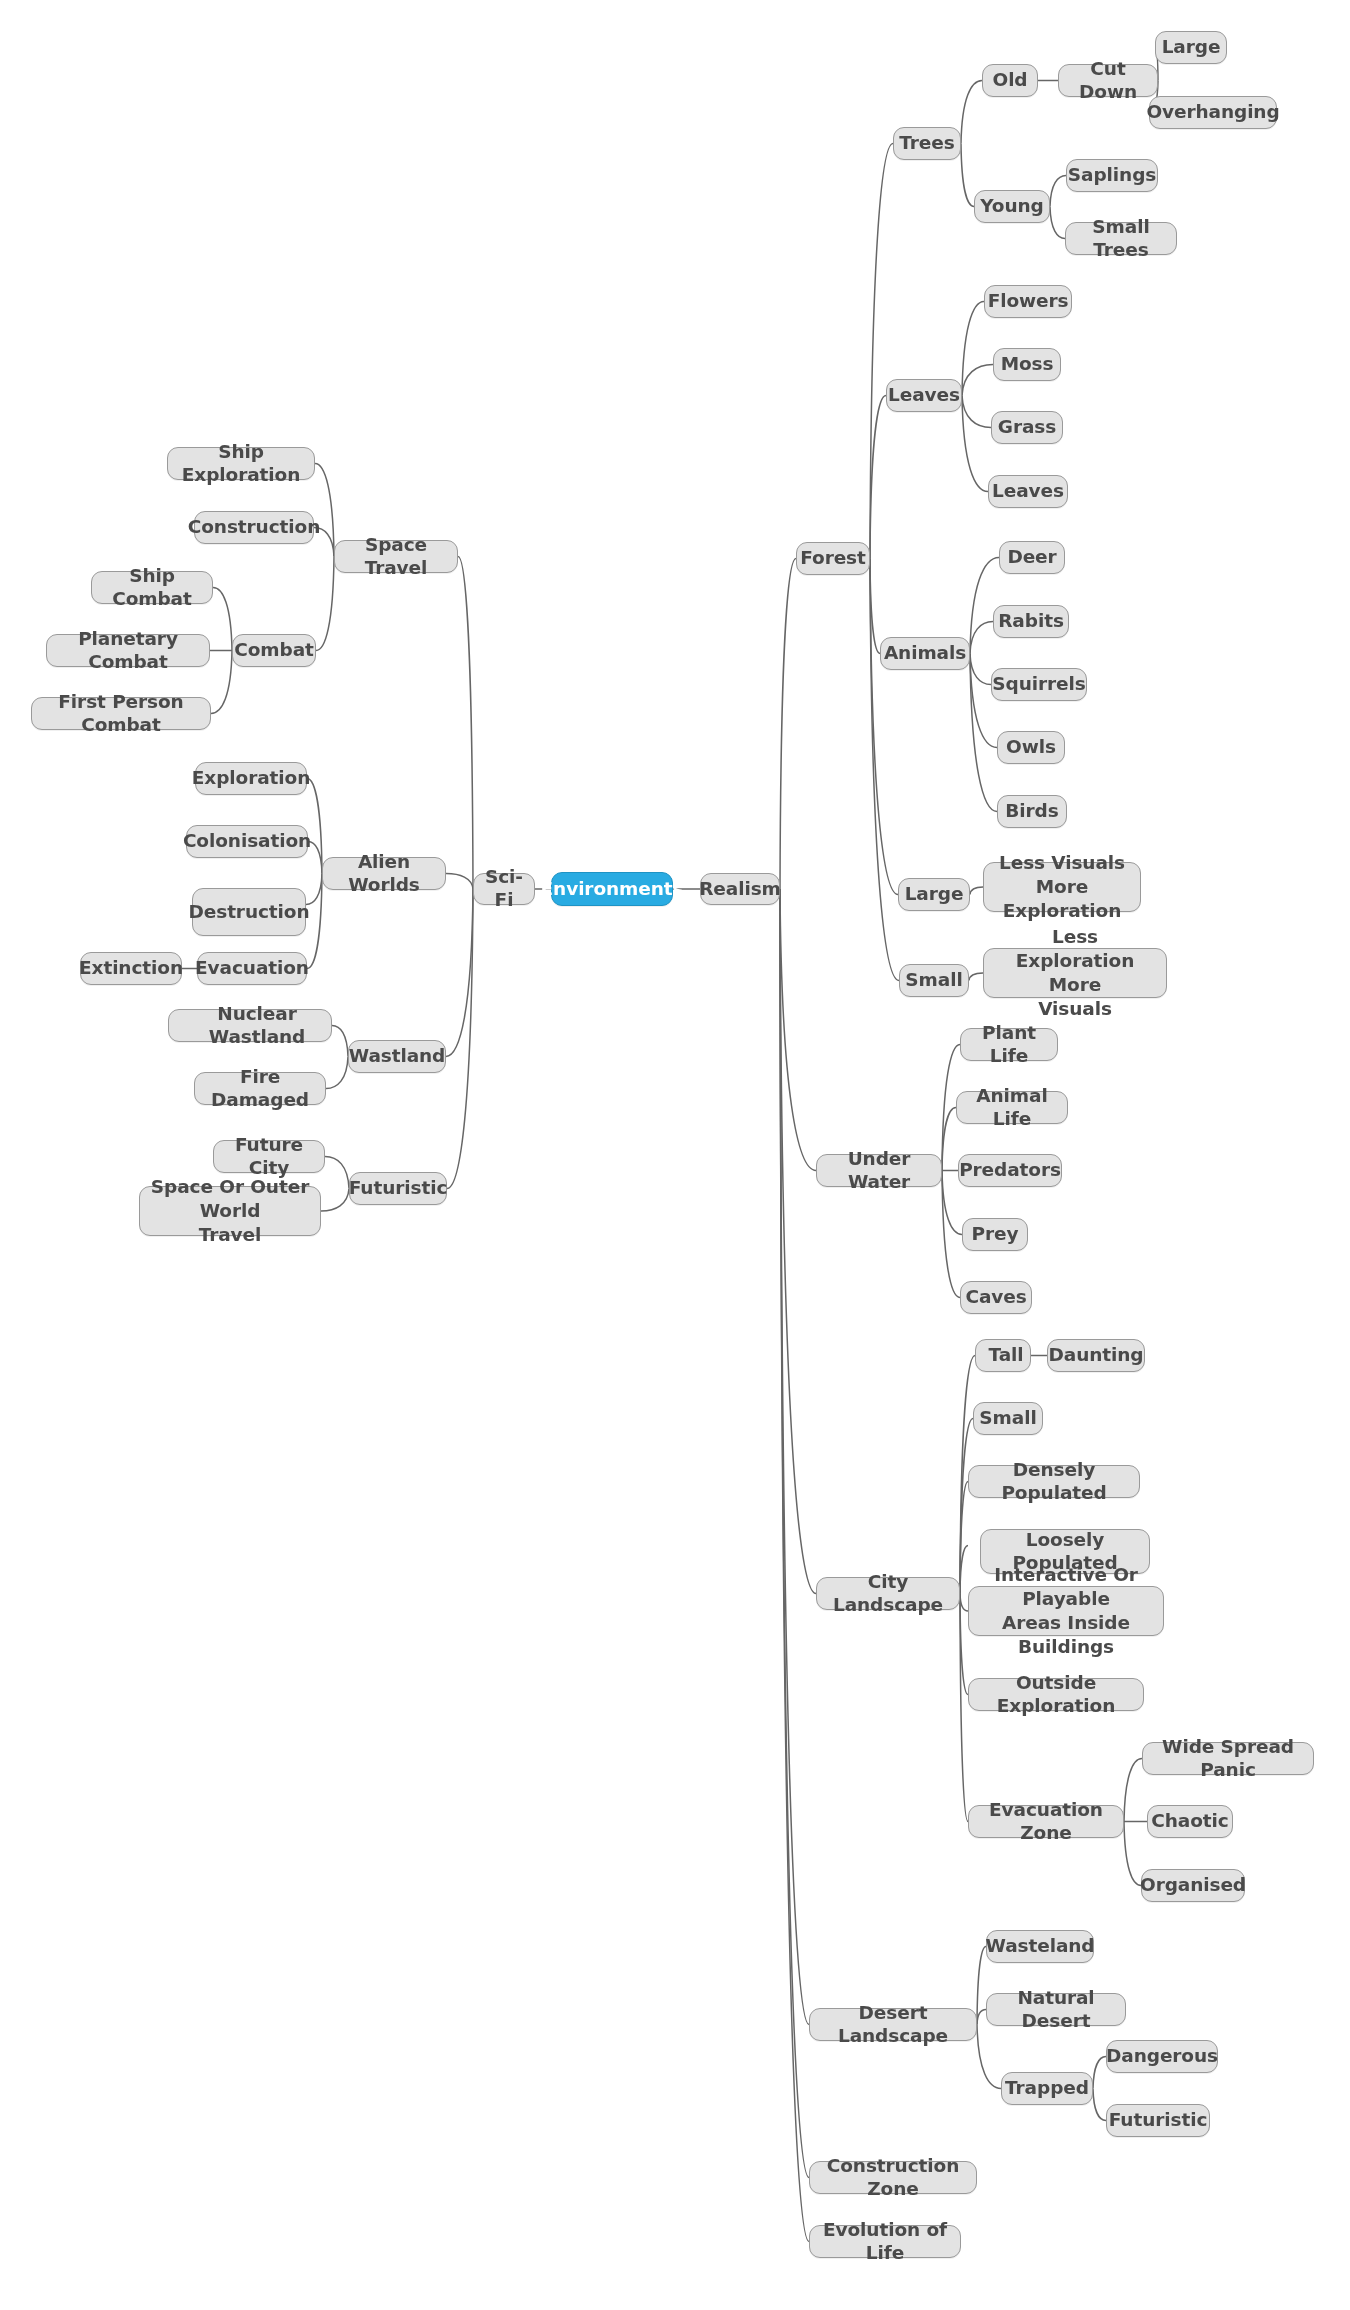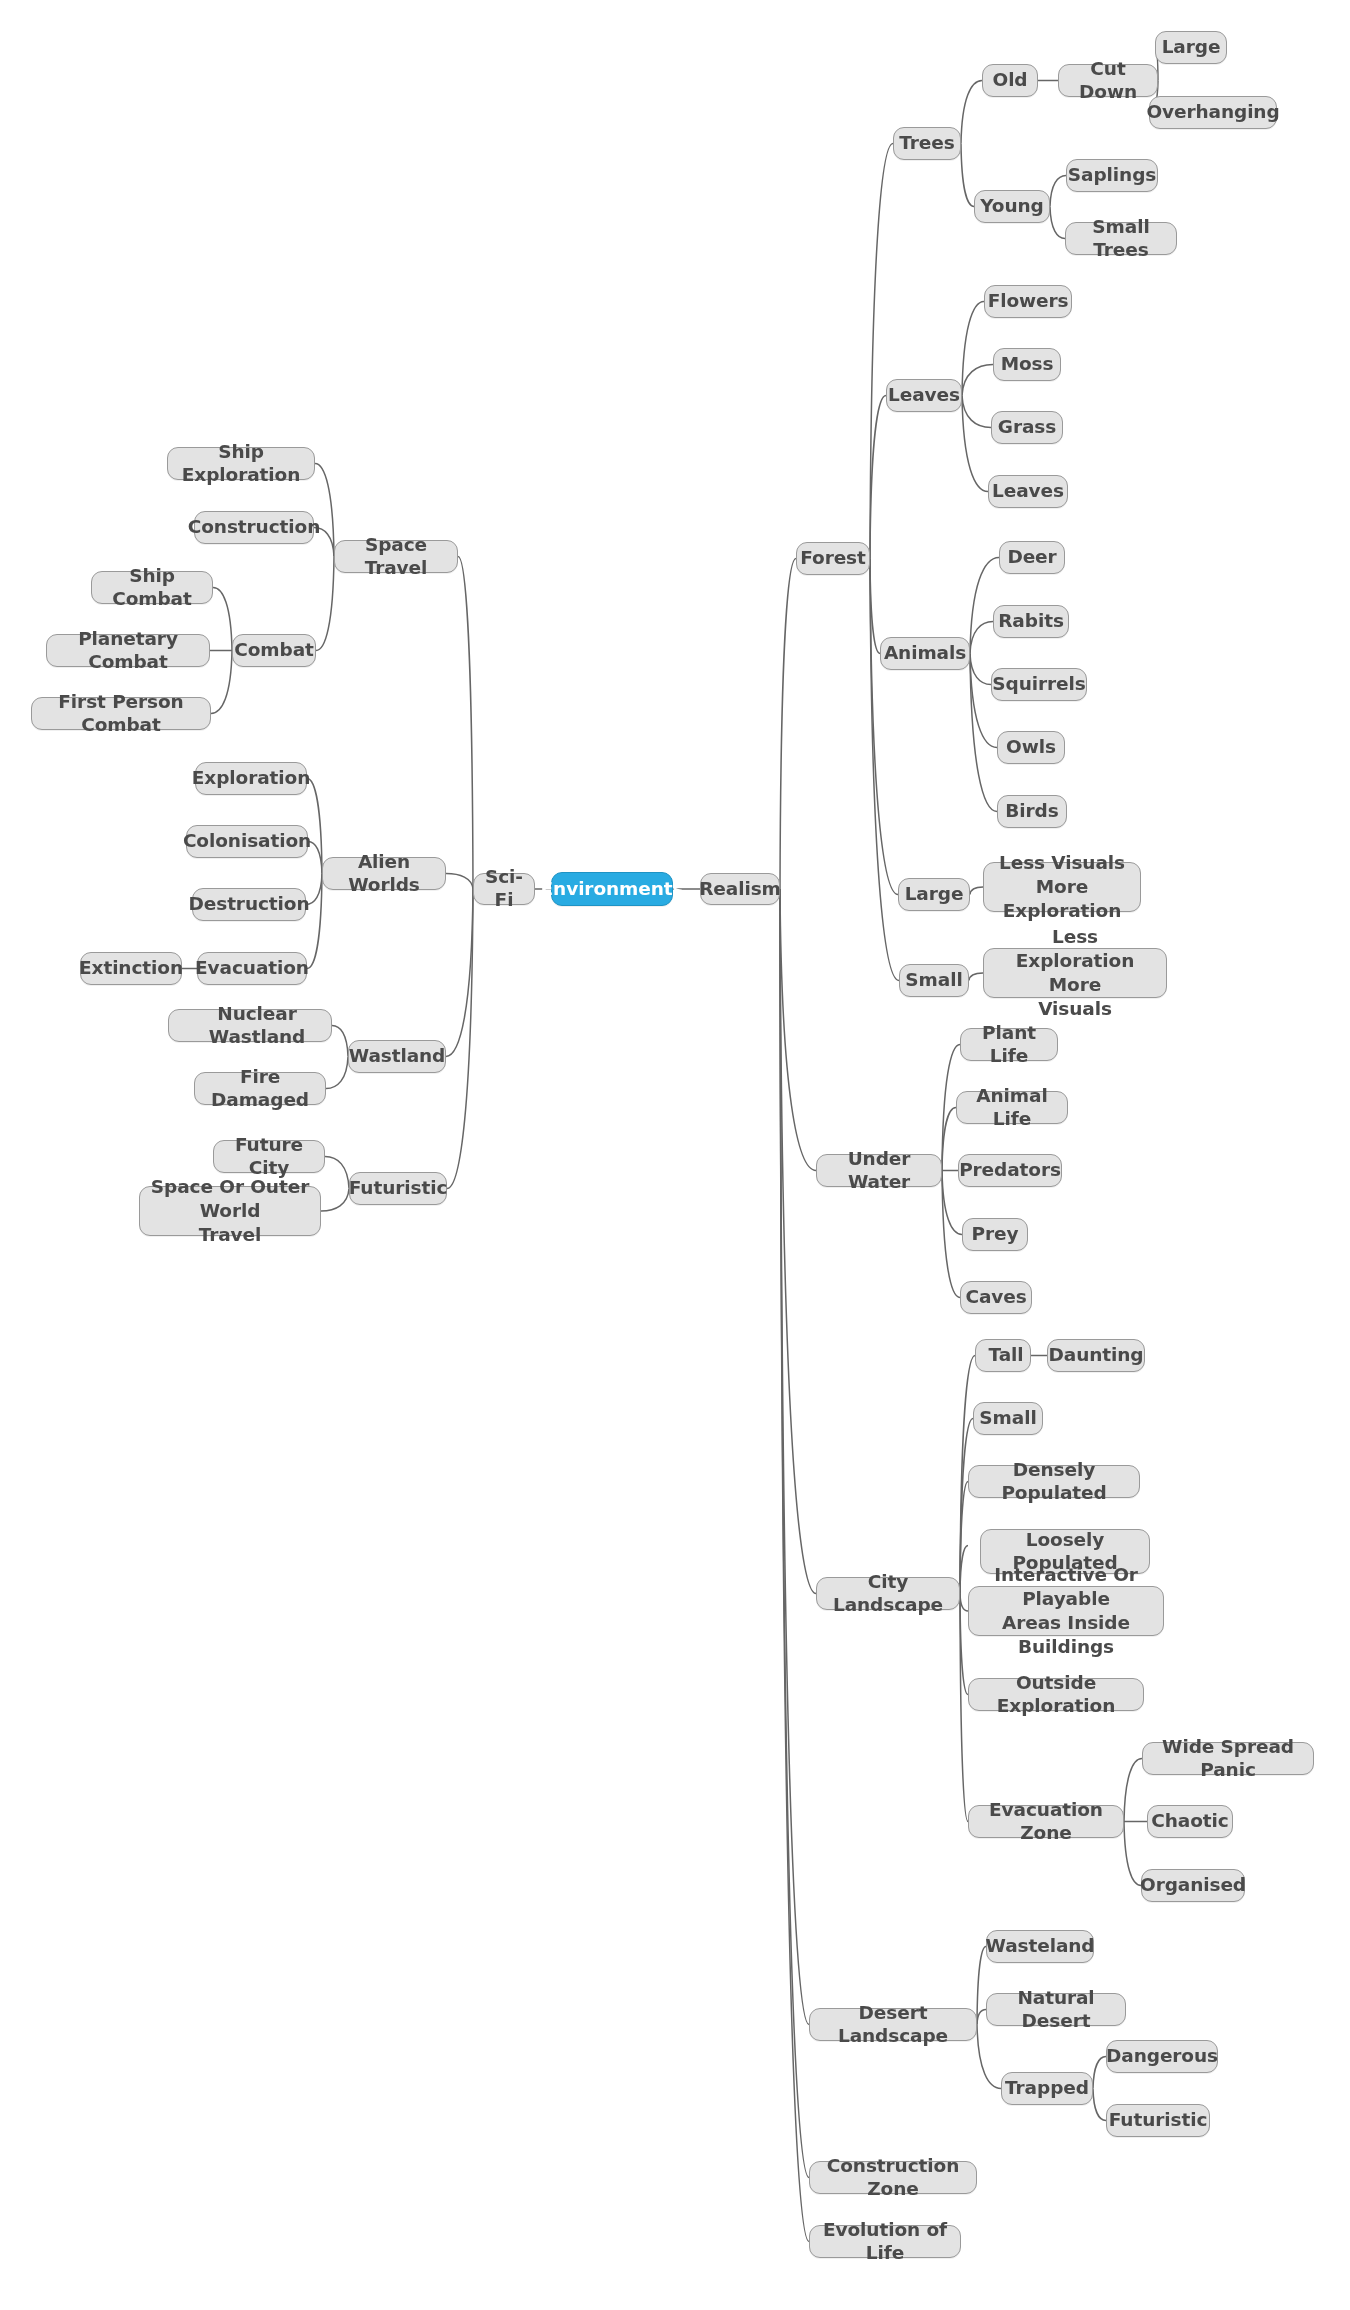--- a/index.html
+++ b/index.html
@@ -127,21 +127,21 @@
       <div class="node" style="left: 334px; top: 540px; width: 124px; height: 33px;">Space Travel</div>
       <div class="node" style="left: 167px; top: 447px; width: 148px; height: 33px;">Ship Exploration</div>
       <div class="node" style="left: 194px; top: 511px; width: 120px; height: 33px;">Construction</div>
       <div class="node" style="left: 232px; top: 634px; width: 84px; height: 33px;">Combat</div>
       <div class="node" style="left: 91px; top: 571px; width: 122px; height: 33px;">Ship Combat</div>
       <div class="node" style="left: 46px; top: 634px; width: 164px; height: 33px;">Planetary Combat</div>
       <div class="node" style="left: 31px; top: 697px; width: 180px; height: 33px;">First Person Combat</div>
       <div class="node" style="left: 322px; top: 857px; width: 124px; height: 33px;">Alien Worlds</div>
       <div class="node" style="left: 195px; top: 762px; width: 112px; height: 33px;">Exploration</div>
       <div class="node" style="left: 186px; top: 825px; width: 122px; height: 33px;">Colonisation</div>
-      <div class="node" style="left: 192px; top: 888px; width: 114px; height: 33px;">Destruction</div>
+      <div class="node" style="left: 192px; top: 888px; width: 114px; height: 48px;">Destruction</div>
       <div class="node" style="left: 197px; top: 952px; width: 110px; height: 33px;">Evacuation</div>
       <div class="node" style="left: 80px; top: 952px; width: 102px; height: 33px;">Extinction</div>
       <div class="node" style="left: 348px; top: 1040px; width: 98px; height: 33px;">Wastland</div>
       <div class="node" style="left: 168px; top: 1009px; width: 164px; height: 33px; padding-left: 24px;">Nuclear Wastland</div>
       <div class="node" style="left: 194px; top: 1072px; width: 132px; height: 33px;">Fire Damaged</div>
       <div class="node" style="left: 349px; top: 1172px; width: 98px; height: 33px;">Futuristic</div>
       <div class="node" style="left: 213px; top: 1140px; width: 112px; height: 33px;">Future City</div>
       <div class="node multiline" style="left: 139px; top: 1186px; width: 182px; height: 50px;">Space Or Outer World
 Travel</div>
       <div class="node" style="left: 796px; top: 542px; width: 74px; height: 33px;">Forest</div>

